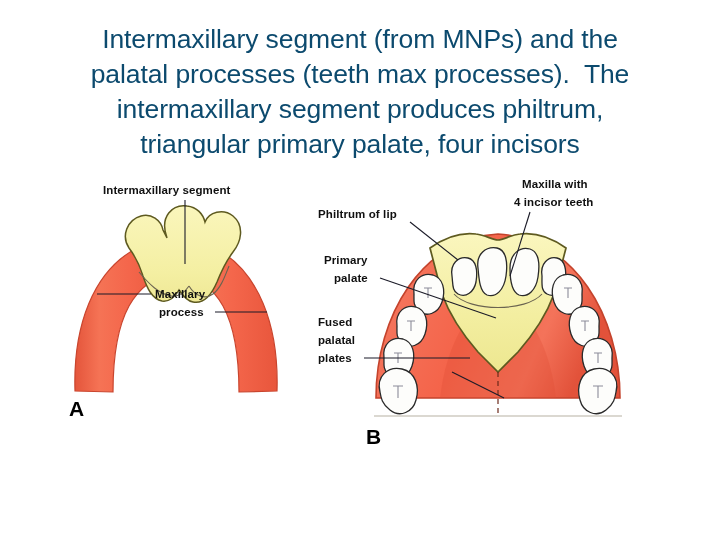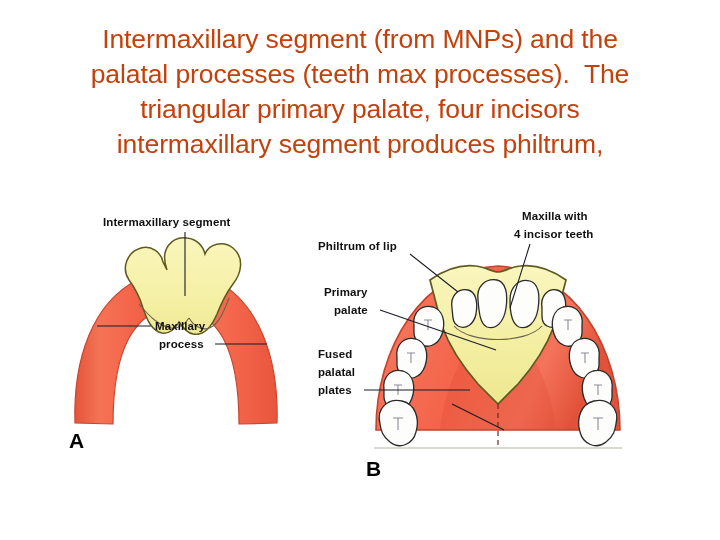--- a/index.html
+++ b/index.html
@@ -29,30 +29,30 @@
     left: 14px;
     top: 22px;
     width: 692px;
     text-align: center;
   }
   .title-line {
     font-family: "Liberation Sans", sans-serif;
     font-size: 26.5px;
     line-height: 35px;
     font-weight: 400;
-    color: #c2410c;
+    color: #0c4a6e;
     white-space: pre;
     letter-spacing: -0.1px;
   }
 
   
   #figure-area {
     position: absolute;
     left: 0;
-    top: 208px;
+    top: 176px;
     width: 720px;
     height: 290px;
   }
   .panel {
     position: absolute;
   }
   #panel-a { left: 55px; top: 0px;  width: 260px; height: 280px; }
   #panel-b { left: 318px; top: 0px; width: 360px; height: 285px; }
 
   .panel svg { display: block; overflow: visible; }
@@ -106,22 +106,22 @@
   }
 </style>
 </head>
 <body>
 
 <div id="slide">
 
   <div id="title-block">
     <div class="title-line">Intermaxillary segment (from MNPs) and the</div>
     <div class="title-line">palatal processes (teeth max processes).  The</div>
+    <div class="title-line">intermaxillary segment produces philtrum,</div>
     <div class="title-line">triangular primary palate, four incisors</div>
-    <div class="title-line">intermaxillary segment produces philtrum,</div>
   </div>
 
   <div id="figure-area">
 
     <div class="panel" id="panel-a">
       <svg width="260" height="280" viewBox="0 0 260 280" xmlns="http://www.w3.org/2000/svg">
 
         <defs>
           <linearGradient id="redA" x1="0" y1="0" x2="1" y2="0">
             <stop offset="0%" stop-color="#E4553B"></stop>

